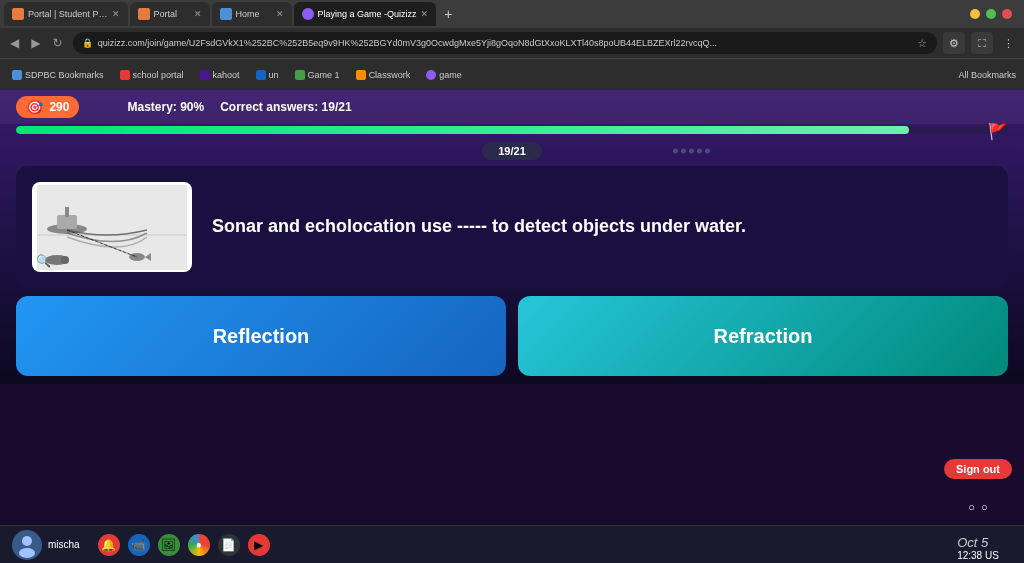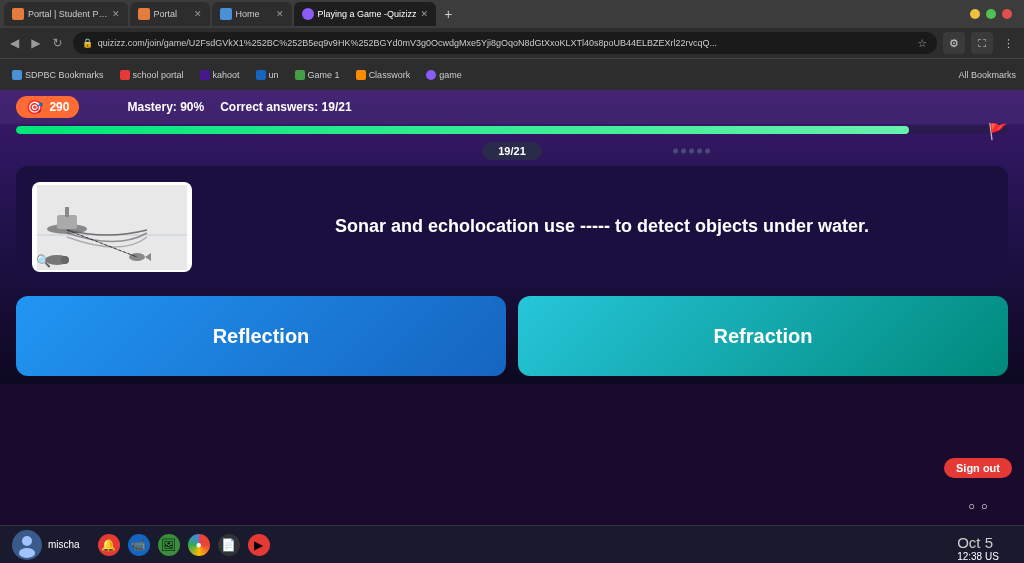--- a/index.html
+++ b/index.html
@@ -328,21 +328,20 @@
       left: 4px;
       color: #333;
       font-size: 12px;
     }
 
     .question-text {
       flex: 1;
       color: white;
       font-size: 18px;
       font-weight: bold;
-      text-align: center;
       line-height: 1.4;
     }
 
     
     .answers-row {
       display: flex;
       gap: 12px;
       margin: 8px 16px;
       padding-bottom: 8px;
     }
@@ -452,22 +451,23 @@
       font-size: 11px;
     }
 
     .taskbar-time {
       font-size: 10px;
       color: white;
       text-align: center;
     }
 
     .taskbar-date {
-      font-size: 15px;
-      color: #ccc;
+      font-size: 13px;
+      color: #ccc;
+      font-style: italic;
     }
 
     
     .bg-glow {
       position: absolute;
       top: 0;
       right: 0;
       width: 200px;
       height: 200px;
       background: radial-gradient(ellipse at top right, rgba(100, 50, 200, 0.5), transparent 70%);

